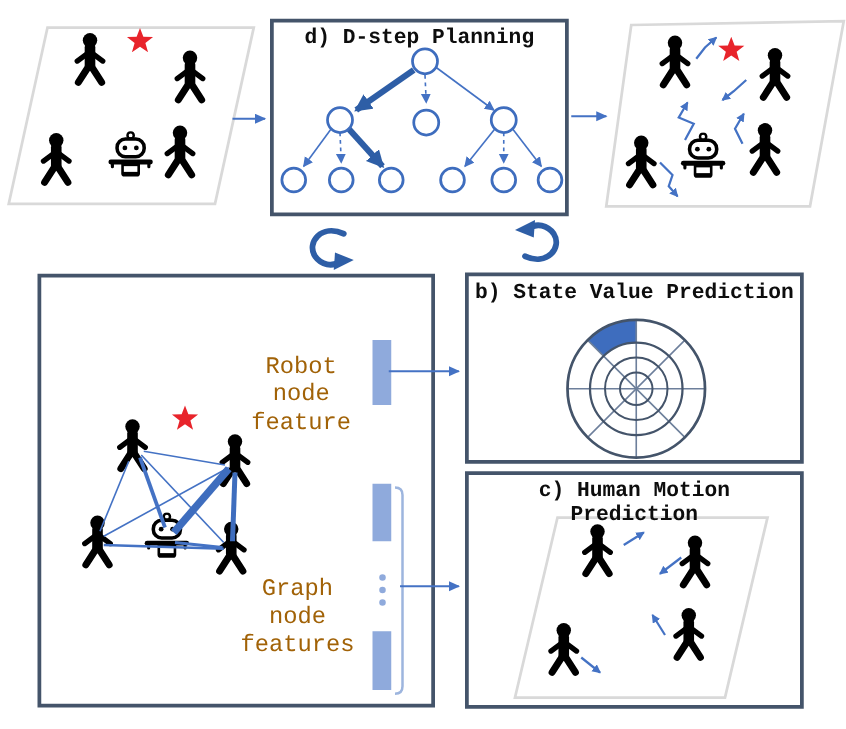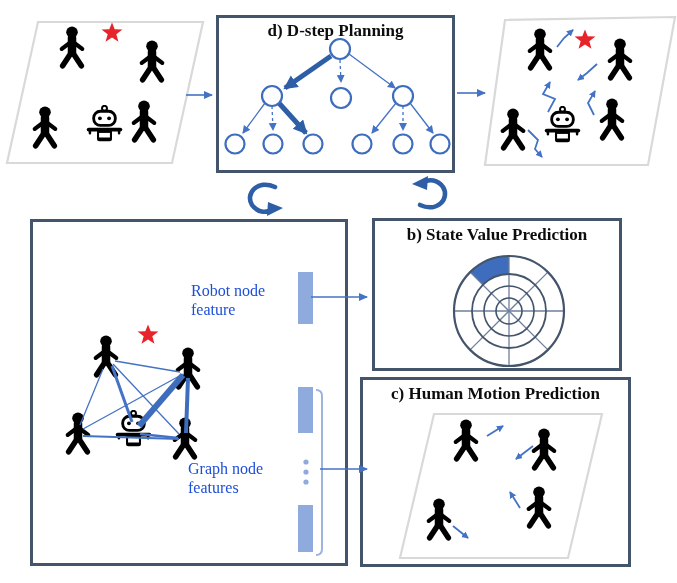--- a/index.html
+++ b/index.html
@@ -1,22 +1,22 @@
 <!DOCTYPE html>
 <html><head>
 <meta charset="utf-8">
 <style>
   html,body{margin:0;padding:0;background:#fff;}
   .canvas{position:relative;width:677px;height:583px;background:#ffffff;
-          font-family:Liberation Serif, serif;overflow:hidden;}
+          font-family:Liberation Mono, monospace;overflow:hidden;}
   .abs{position:absolute;}
   .panel{position:absolute;border:3px solid #44546A;background:#ffffff;box-sizing:border-box;}
   .panel-title{position:absolute;left:0;right:0;text-align:center;font-weight:bold;
                font-size:17px;color:#0d0d0d;letter-spacing:0;}
-  .feat-label{position:absolute;font-size:16px;line-height:1.18;color:#1d4ed8;}
+  .feat-label{position:absolute;text-align:center;font-size:19px;line-height:1.18;color:#a16207;}
   svg{display:block;}
 </style>
 </head>
 <body>
 
 <div class="canvas">
 
   <svg width="0" height="0" style="position:absolute" aria-hidden="true">
     <defs>
       <symbol id="sym-person" viewBox="0 0 40 52">
@@ -149,40 +149,40 @@
           <circle cx="273" cy="250" r="2.6"></circle>
           <circle cx="273" cy="260" r="2.6"></circle>
         </g>
         <path d="M283,168 Q289,168 289,174 L289,327 Q289,333 283,333" fill="none" stroke="#9DB5DE" stroke-width="2"></path>
       </g>
     </svg>
     <div class="feat-label" style="left:158px;top:60px;width:100px">Robot node feature</div>
     <div class="feat-label" style="left:155px;top:238px;width:100px">Graph node features</div>
   </div>
 
-  <div class="panel" style="left:372px;top:218px;width:250px;height:153px">
+  <div class="panel" style="left:372px;top:218px;width:271px;height:153px">
     <svg class="abs" style="left:0;top:0" width="265" height="147" viewBox="0 0 265 147">
       <path d="M134,35 A 55,55 0 0 0 95.1,51.1 L 107.8,63.8 A 37,37 0 0 1 134,53 Z" fill="#3E6DBE"></path>
       <g stroke="#6D7F9B" stroke-width="1.3">
         <line x1="134" y1="35" x2="134" y2="145"></line>
         <line x1="79" y1="90" x2="189" y2="90"></line>
         <line x1="95.1" y1="51.1" x2="172.9" y2="128.9"></line>
         <line x1="172.9" y1="51.1" x2="95.1" y2="128.9"></line>
       </g>
       <g fill="none" stroke="#44546A">
         <circle cx="134" cy="90" r="55" stroke-width="2.2"></circle>
         <circle cx="134" cy="90" r="37" stroke-width="1.8"></circle>
         <circle cx="134" cy="90" r="25" stroke-width="1.6"></circle>
         <circle cx="134" cy="90" r="13" stroke-width="1.6"></circle>
       </g>
     </svg>
     <div class="panel-title" style="top:4px">b) State Value Prediction</div>
   </div>
 
-  <div class="panel" style="left:360px;top:377px;width:271px;height:190px">
+  <div class="panel" style="left:372px;top:377px;width:271px;height:190px">
     <svg class="abs" style="left:0;top:0" width="265" height="184" viewBox="0 0 265 184">
       <defs>
         <marker id="mkMotC" markerUnits="userSpaceOnUse" markerWidth="8" markerHeight="8" refX="6" refY="3.5" orient="auto">
           <path d="M0,0 L7,3.5 L0,7 Z" fill="#4472C4"></path>
         </marker>
       </defs>
       <path d="M71,34 L239,34 L205,178 L37,178 Z" fill="#fff" stroke="#D9D9D9" stroke-width="2.2"></path>
       <use href="#sym-person" x="86" y="38" width="34" height="46"></use>
       <use href="#sym-person" x="164" y="47" width="34" height="46"></use>
       <use href="#sym-person" x="59" y="117" width="34" height="46"></use>

